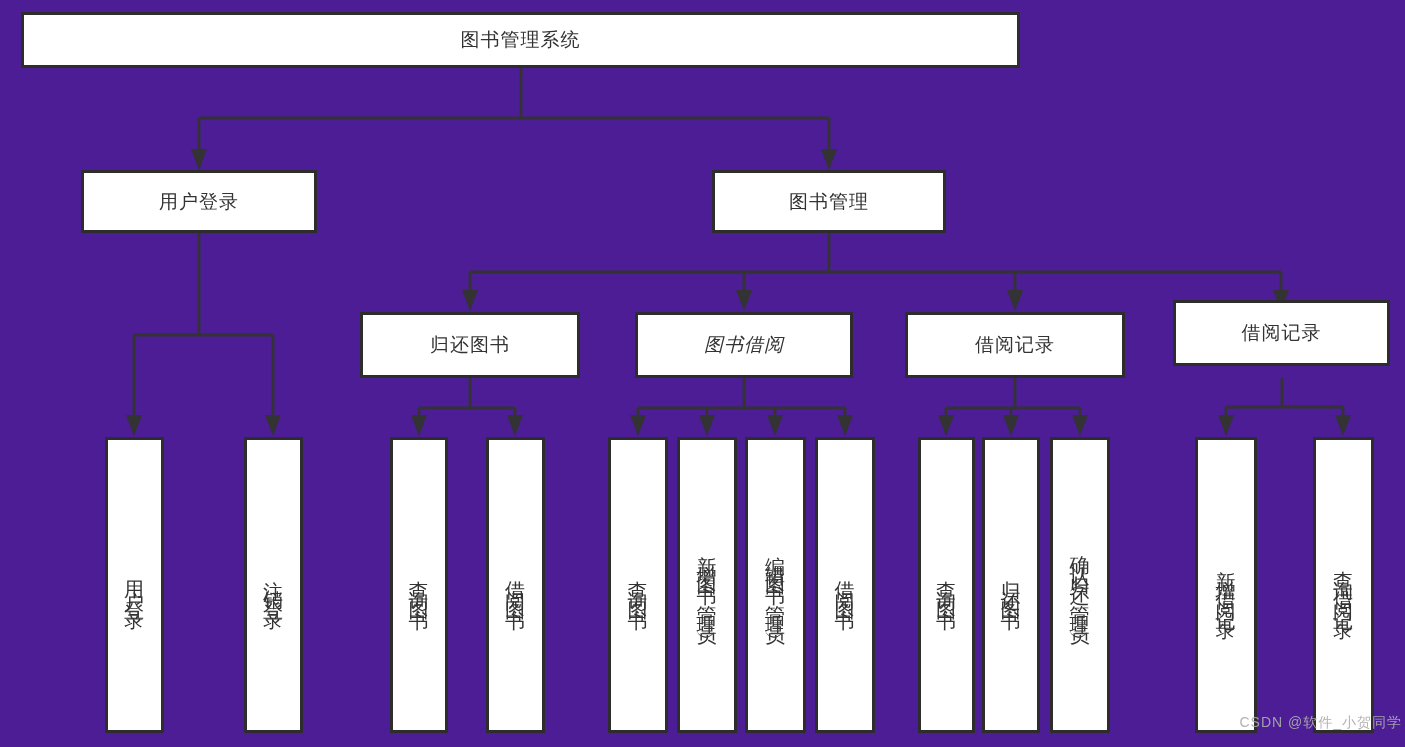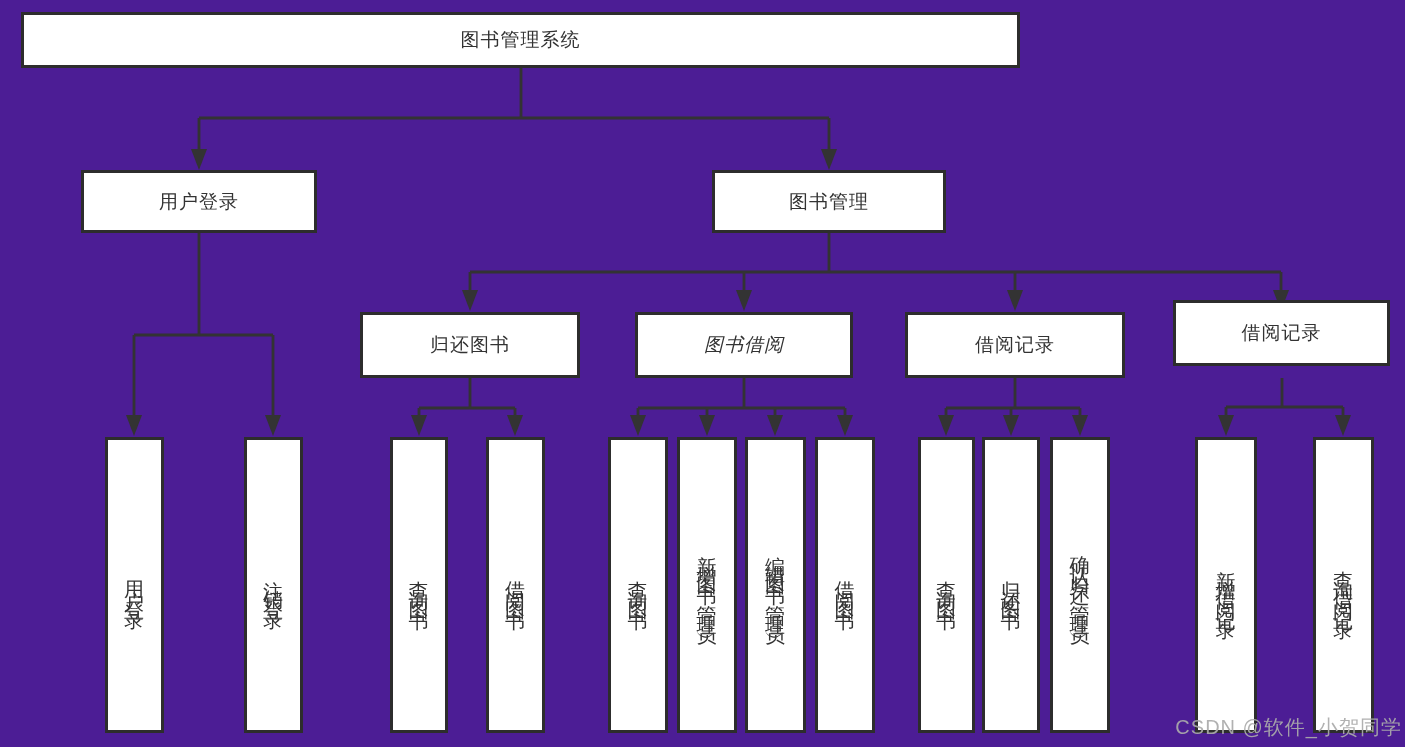--- a/index.html
+++ b/index.html
@@ -13,21 +13,21 @@
     border:3px solid #2d2d2d;display:flex;align-items:center;justify-content:center;
     z-index:2;color:#333333;
   }
   .h-box{font-size:19px;letter-spacing:1px;white-space:nowrap;}
   .v-box{
     writing-mode:vertical-rl;text-orientation:mixed;
     font-size:20px;letter-spacing:10px;line-height:1;
   }
   .watermark{
     position:absolute;right:3px;top:714px;z-index:3;
-    font-size:20px;color:#ababab;opacity:0.92;letter-spacing:1px;white-space:nowrap;
+    font-size:14px;color:#ababab;opacity:0.92;letter-spacing:1px;white-space:nowrap;
   }
 </style>
 </head>
 <body>
 
 <div class="canvas">
 
   <svg class="wires" width="1405" height="747" viewBox="0 0 1405 747">
     <g stroke="#333333" stroke-width="2.8" fill="none">
 

